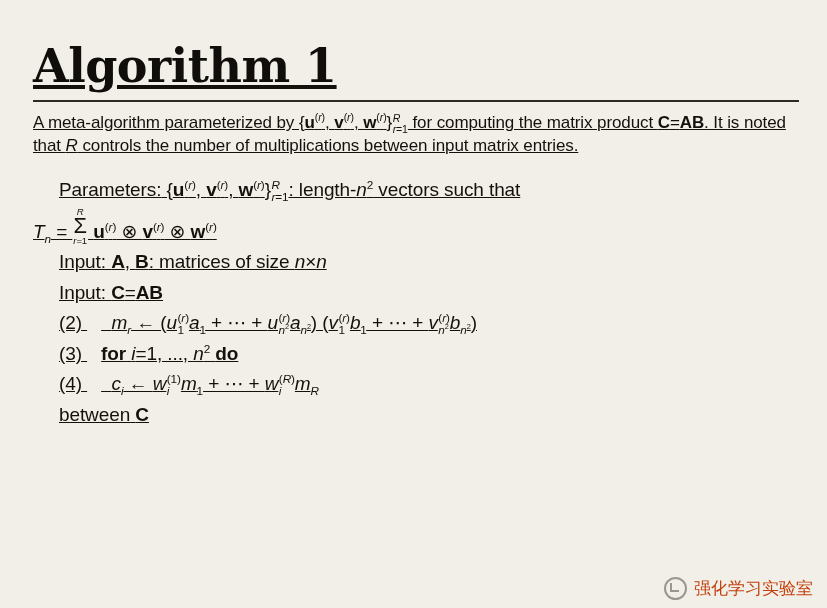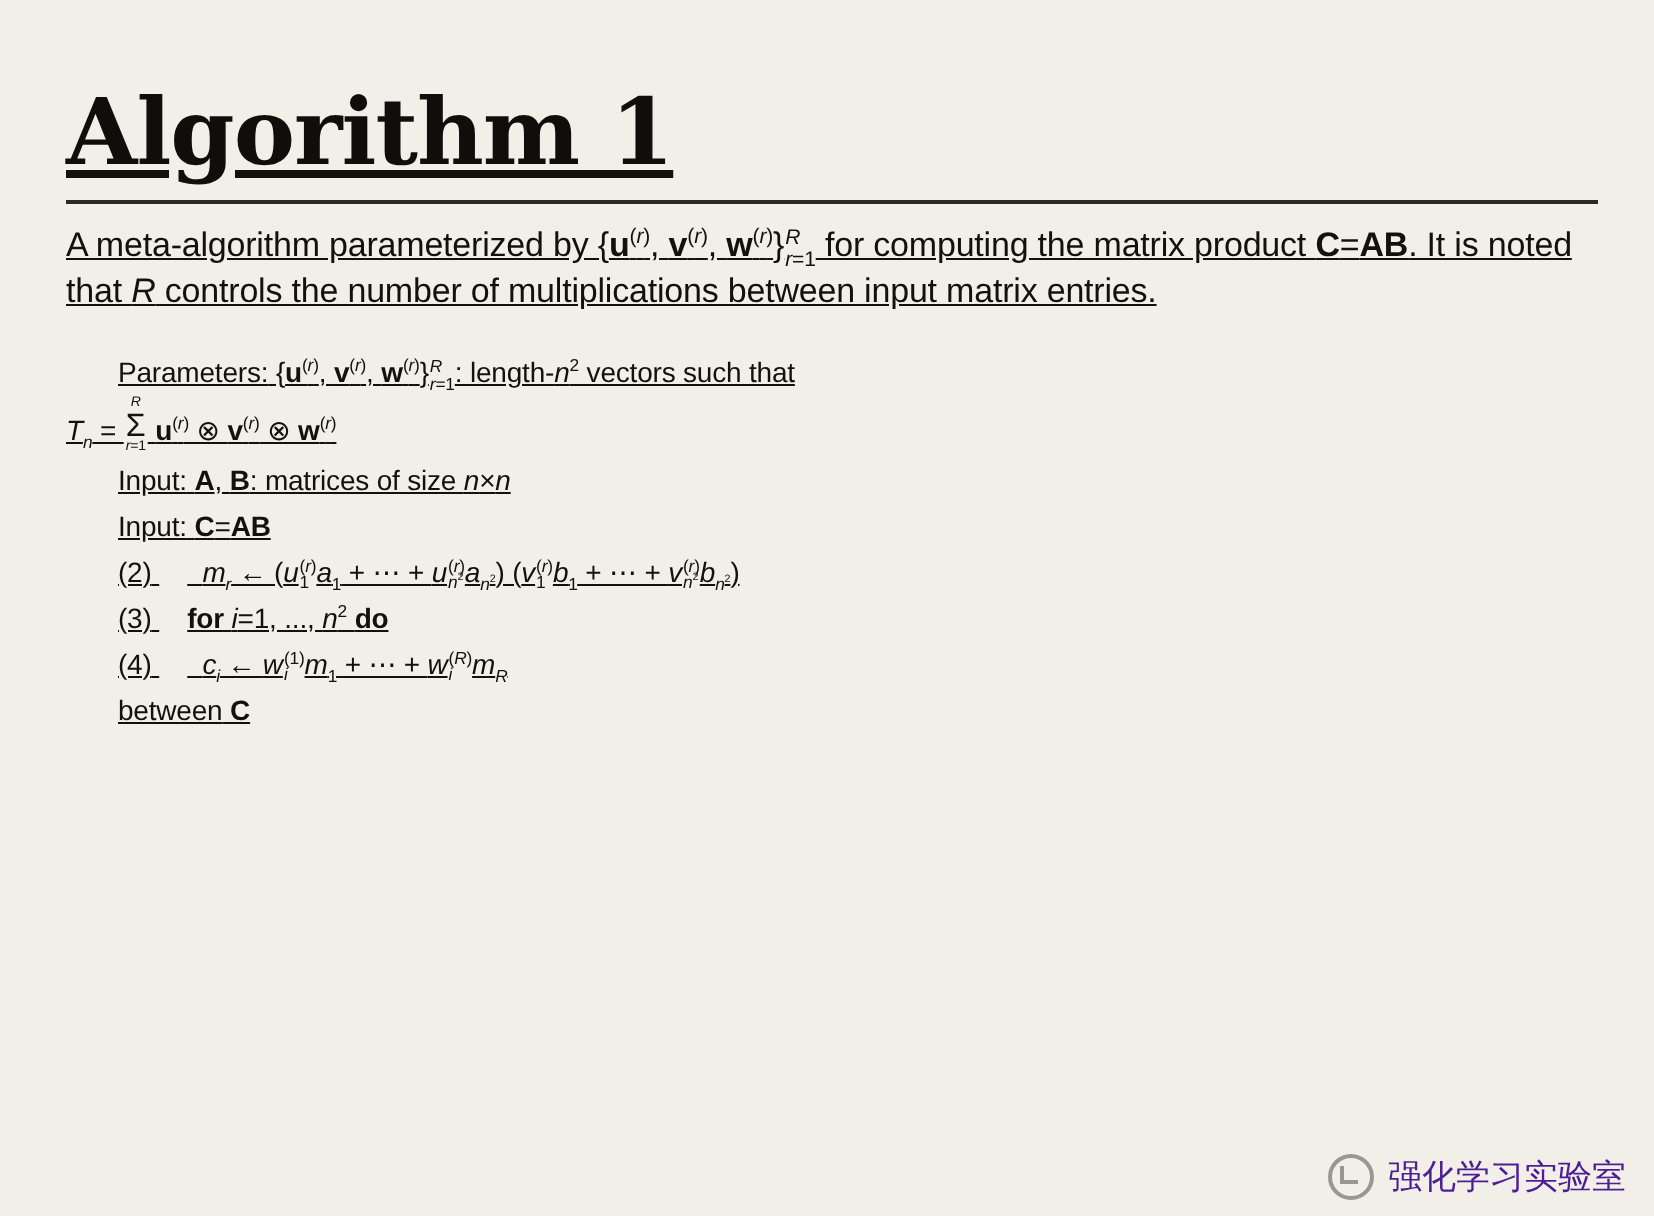--- a/index.html
+++ b/index.html
@@ -45,21 +45,21 @@
   }
   .caption {
     font-size: 17px;
     line-height: 1.35;
     color: #14110d;
     margin: 0 0 6px 0;
     letter-spacing: -0.1px;
   }
   .body {
     margin-top: 18px;
-    font-size: 14px;
+    font-size: 19px;
     line-height: 1.5;
     letter-spacing: -0.1px;
   }
   .line {
     white-space: nowrap;
     margin: 0;
     padding: 0 0 2px 0;
   }
   .indent1 { padding-left: 26px; }
   .indent-hang { padding-left: 0px; }
@@ -103,21 +103,21 @@
     font-size: 1.15em;
   }
 
   .watermark {
     position: absolute;
     right: 14px;
     bottom: 8px;
     display: flex;
     align-items: center;
     gap: 7px;
-    color: #4c1d95;
+    color: #c2410c;
     font-size: 17px;
   }
   .wm-logo {
     display: inline-block;
     width: 19px;
     height: 19px;
     border: 2px solid #9a9792;
     border-radius: 50%;
     position: relative;
   }

